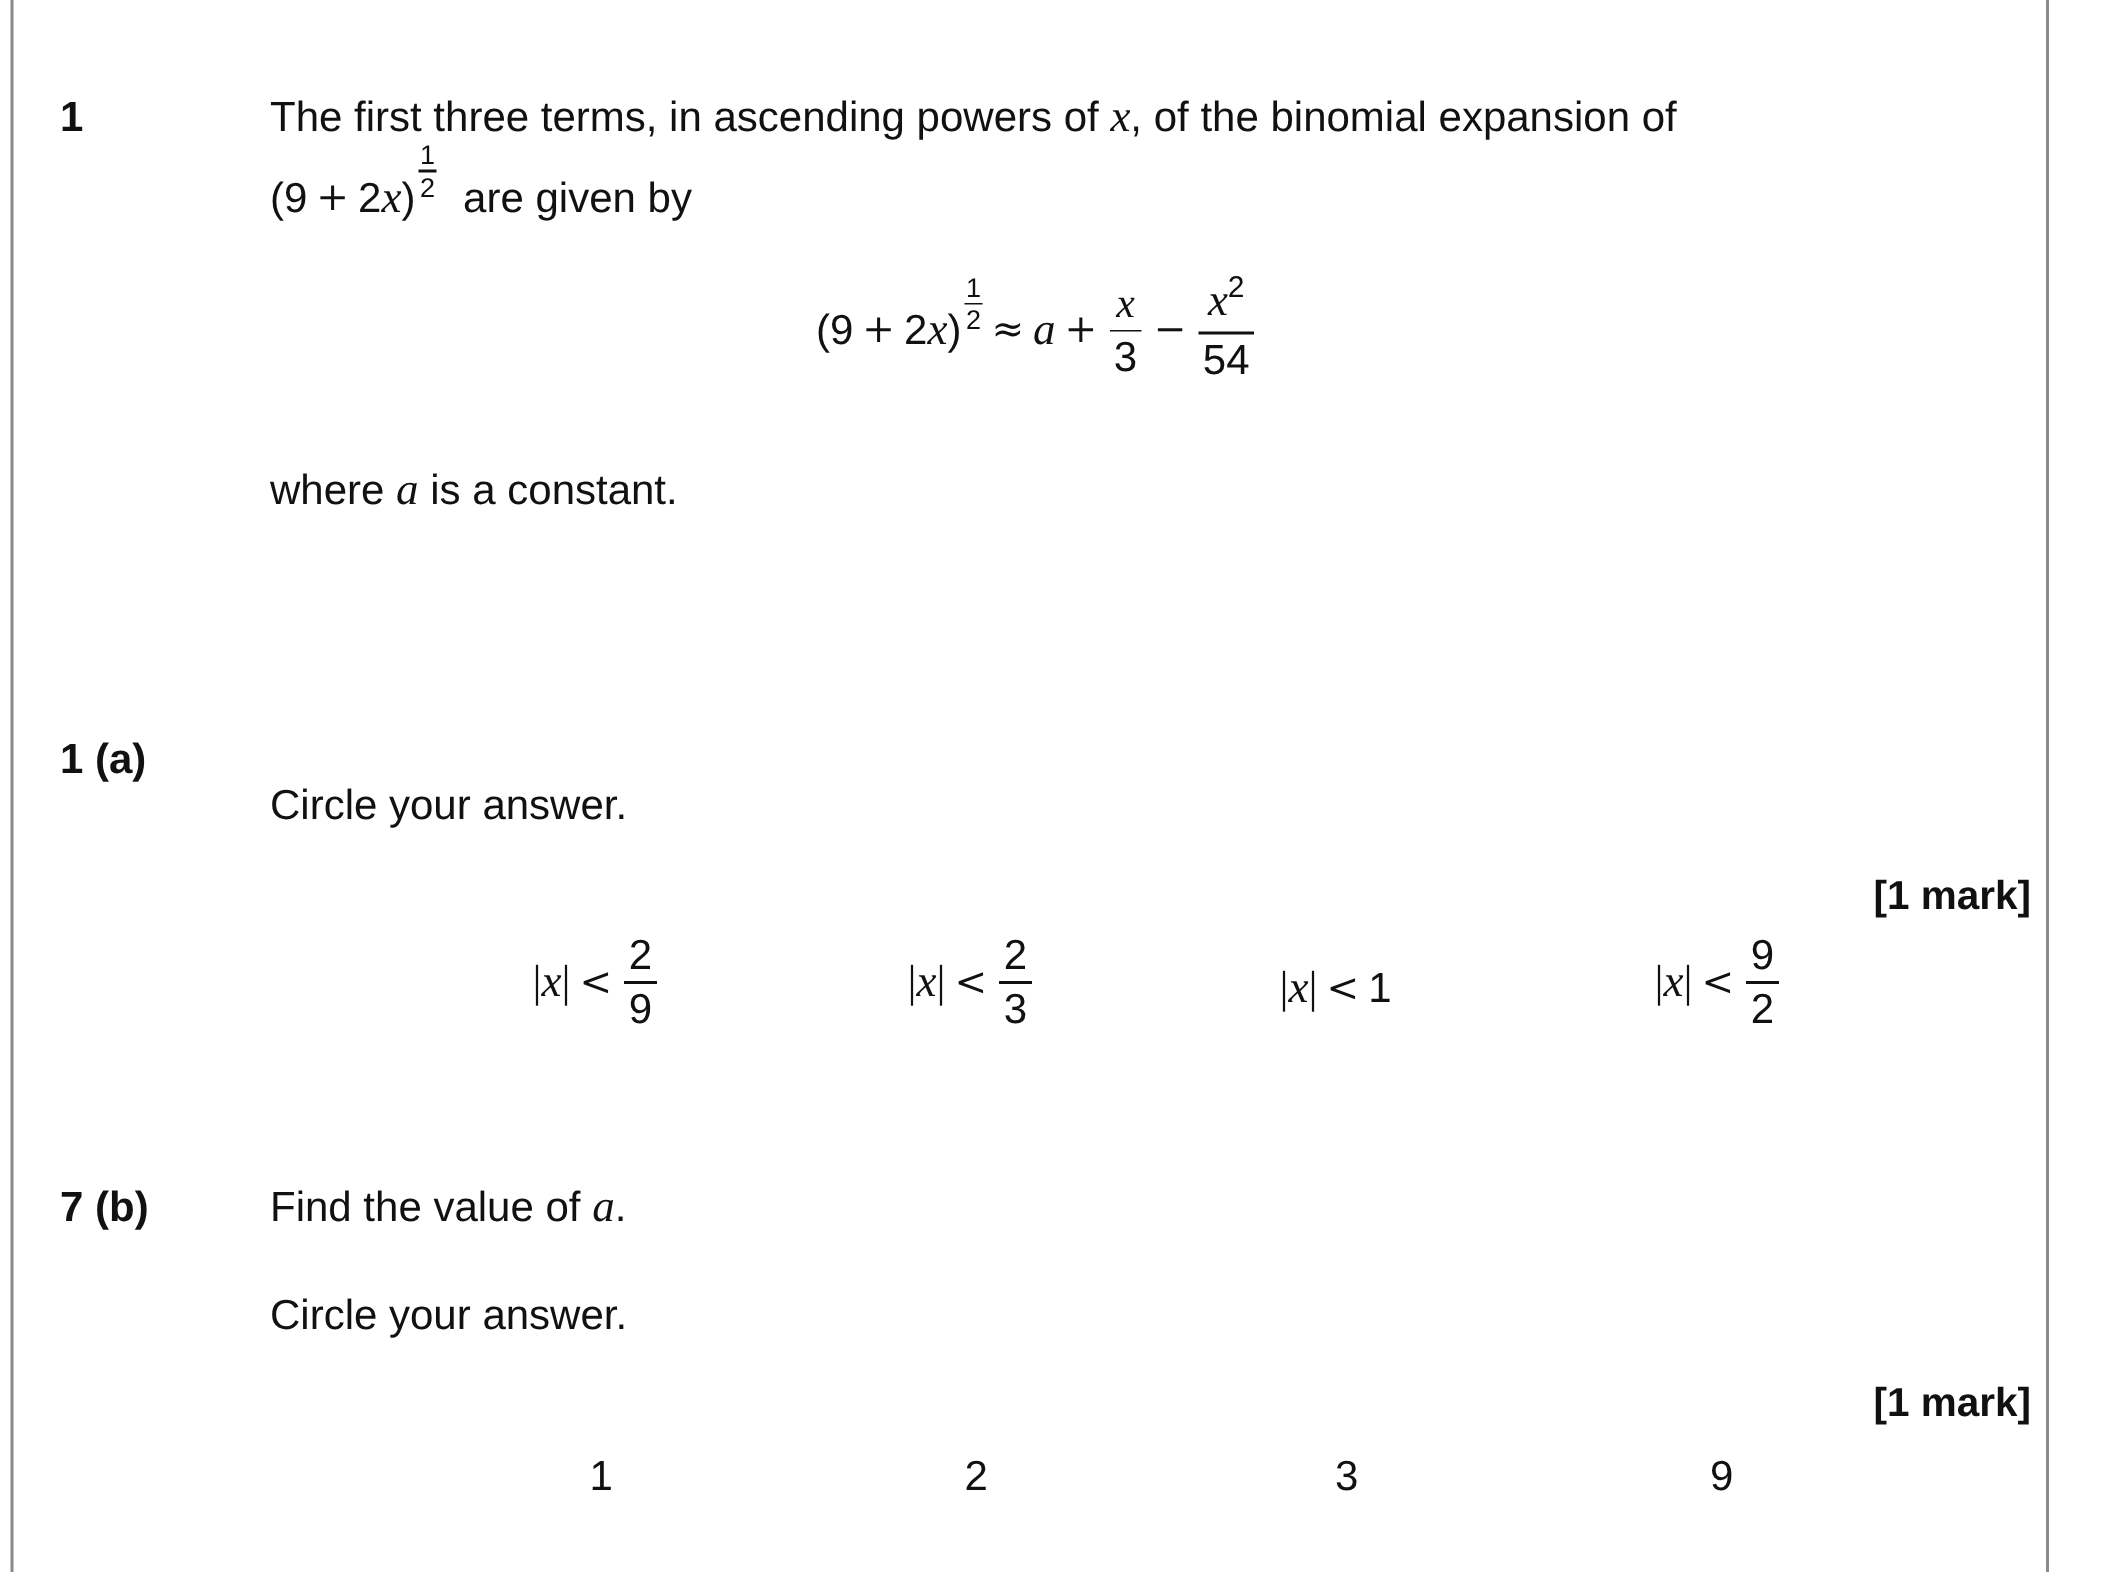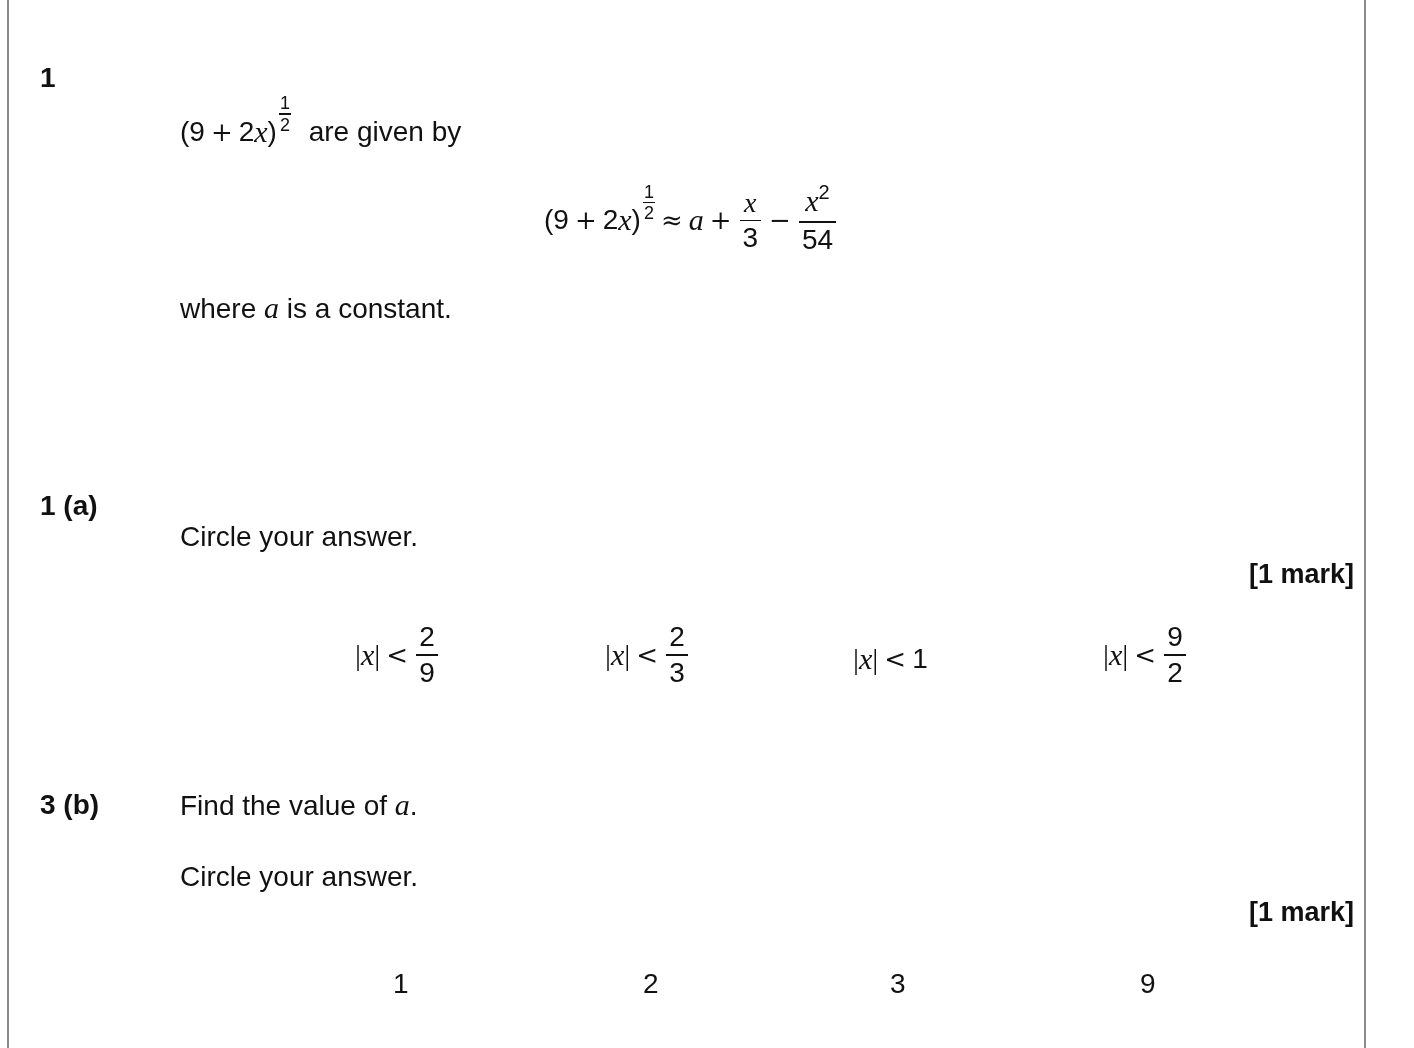--- a/index.html
+++ b/index.html
@@ -38,20 +38,21 @@
     }
     .mi {
       font-family: "Liberation Serif", "DejaVu Serif", serif;
       font-style: italic;
       font-size: 30px;
     }
     .marks {
       font-weight: bold;
       font-size: 27px;
       line-height: 32px;
+      margin-top: 23px;
     }
     
     .math {
       display: inline-flex;
       align-items: center;
       font-size: 28px;
     }
     .op {
       font-family: "DejaVu Serif", serif;
       font-size: 26px;
@@ -105,20 +106,23 @@
       font-size: 28px;
     }
   </style>
 </head>
 <body>
 
 <div class="page">
 
   <div class="abs qnum" style="left:31px; top:62px;">1</div>
 
+  <div class="abs text" style="left:171px; top:62px;">
+    <span>The first three terms, in ascending powers of </span><span class="mi">x</span><span>, of the binomial expansion of</span>
+  </div>
 
   <div class="abs text" style="left:171px; top:112px;">
     <span class="math">
       <span>(9</span>
       <span class="op">+</span>
       <span>2</span>
         <span class="mi">x</span>
         <span>)</span>
       <span class="sup-frac">
         <span>1</span>
@@ -151,21 +155,21 @@
       </span>
       <span class="op">−</span>
       <span class="frac">
         <span class="num"><span class="mi">x</span><span class="sup">2</span></span>
         <span class="bar"></span>
         <span class="den">54</span>
       </span>
     </span>
   </div>
 
-  <div class="abs text" style="left:171px; top:292px;">
+  <div class="abs text" style="left:171px; top:311px;">
     <span>where </span><span class="mi">a</span><span> is a constant.</span>
   </div>
 
   <div class="abs qnum" style="left:31px; top:450px;margin-top:40px;">1 (a)</div>
   <div class="abs text" style="left:171px; top:521px;">Circle your answer.</div>
   <div class="abs marks" style="right:10px; top:558px;">[1 mark]</div>
 
   <div class="abs choice" style="left:346px; top:622px;">
     <span class="math">
       <span class="abs-bar">|</span>
@@ -211,21 +215,21 @@
         <span class="abs-bar">|</span>
       <span class="op">&lt;</span>
       <span class="frac">
         <span class="num">9</span>
         <span class="bar"></span>
         <span class="den">2</span>
       </span>
     </span>
   </div>
 
-  <div class="abs qnum" style="left:31px; top:789px;">3 (b)</div>
+  <div class="abs qnum" style="left:31px; top:789px;">7 (b)</div>
   <div class="abs text" style="left:171px; top:789px;">
     <span>Find the value of </span><span class="mi">a</span><span>.</span>
   </div>
   <div class="abs text" style="left:171px; top:861px;">Circle your answer.</div>
   <div class="abs marks" style="right:10px; top:896px;">[1 mark]</div>
 
   <div class="abs choice" style="left:384px; top:968px;">1</div>
   <div class="abs choice" style="left:634px; top:968px;">2</div>
   <div class="abs choice" style="left:881px; top:968px;">3</div>
   <div class="abs choice" style="left:1131px; top:968px;">9</div>

